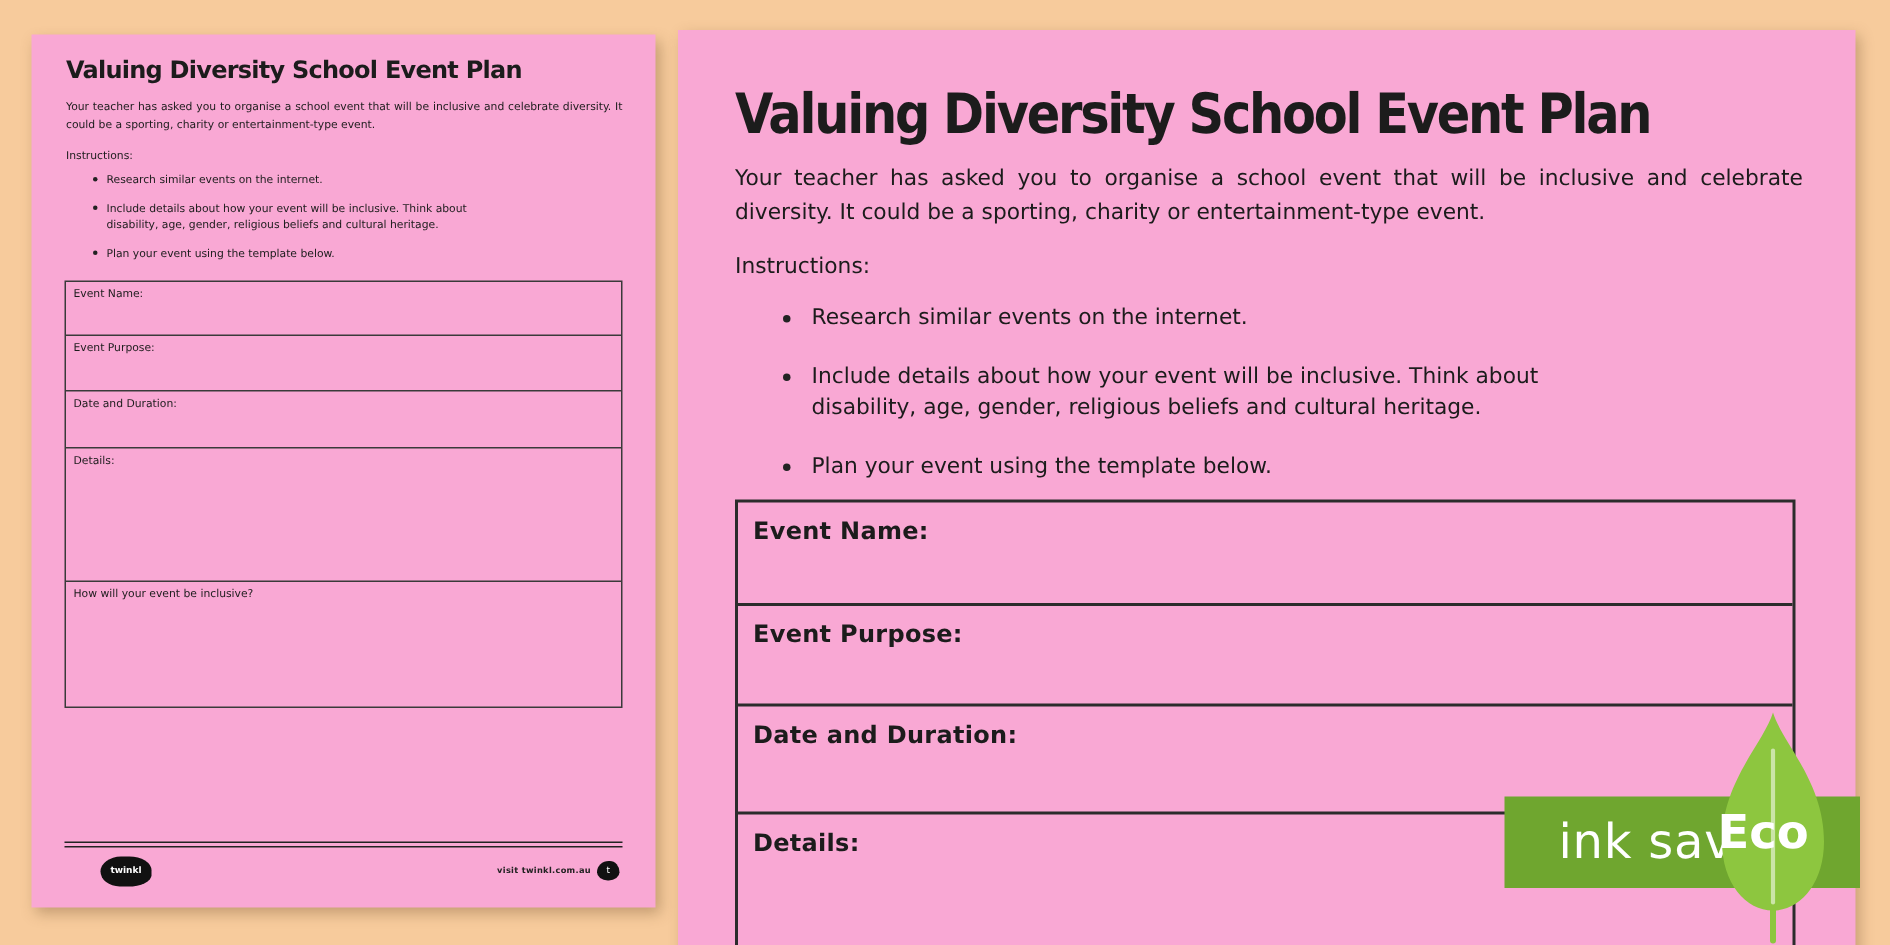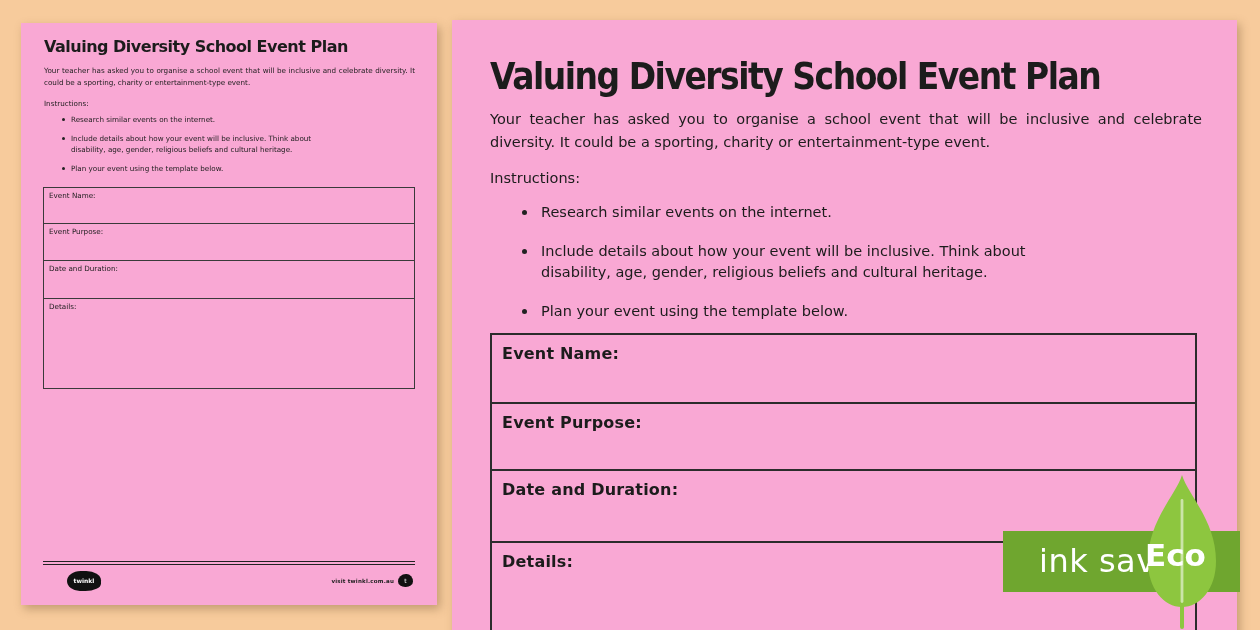--- a/index.html
+++ b/index.html
@@ -95,20 +95,22 @@
   </div>
   <div class="l-table">
     <div class="l-row" style="height:36px">
       <span>Event Name:</span></div>
     <div class="l-row" style="height:37px">
       <span>Event Purpose:</span></div>
     <div class="l-row" style="height:38px">
       <span>Date and Duration:</span></div>
     <div class="l-row" style="height:89px">
       <span>Details:</span></div>
+    <div class="l-row" style="height:83px">
+      <span>How will your event be inclusive?</span></div>
   </div>
   <div class="l-dline"></div>
   <div class="l-footer-logo">twinkl</div>
   <div class="l-footer-right">
     <span class="l-site">visit twinkl.com.au</span>
     <span class="l-roundel">t</span>
   </div>
 </div>
 
 <div class="page" id="page-right">

